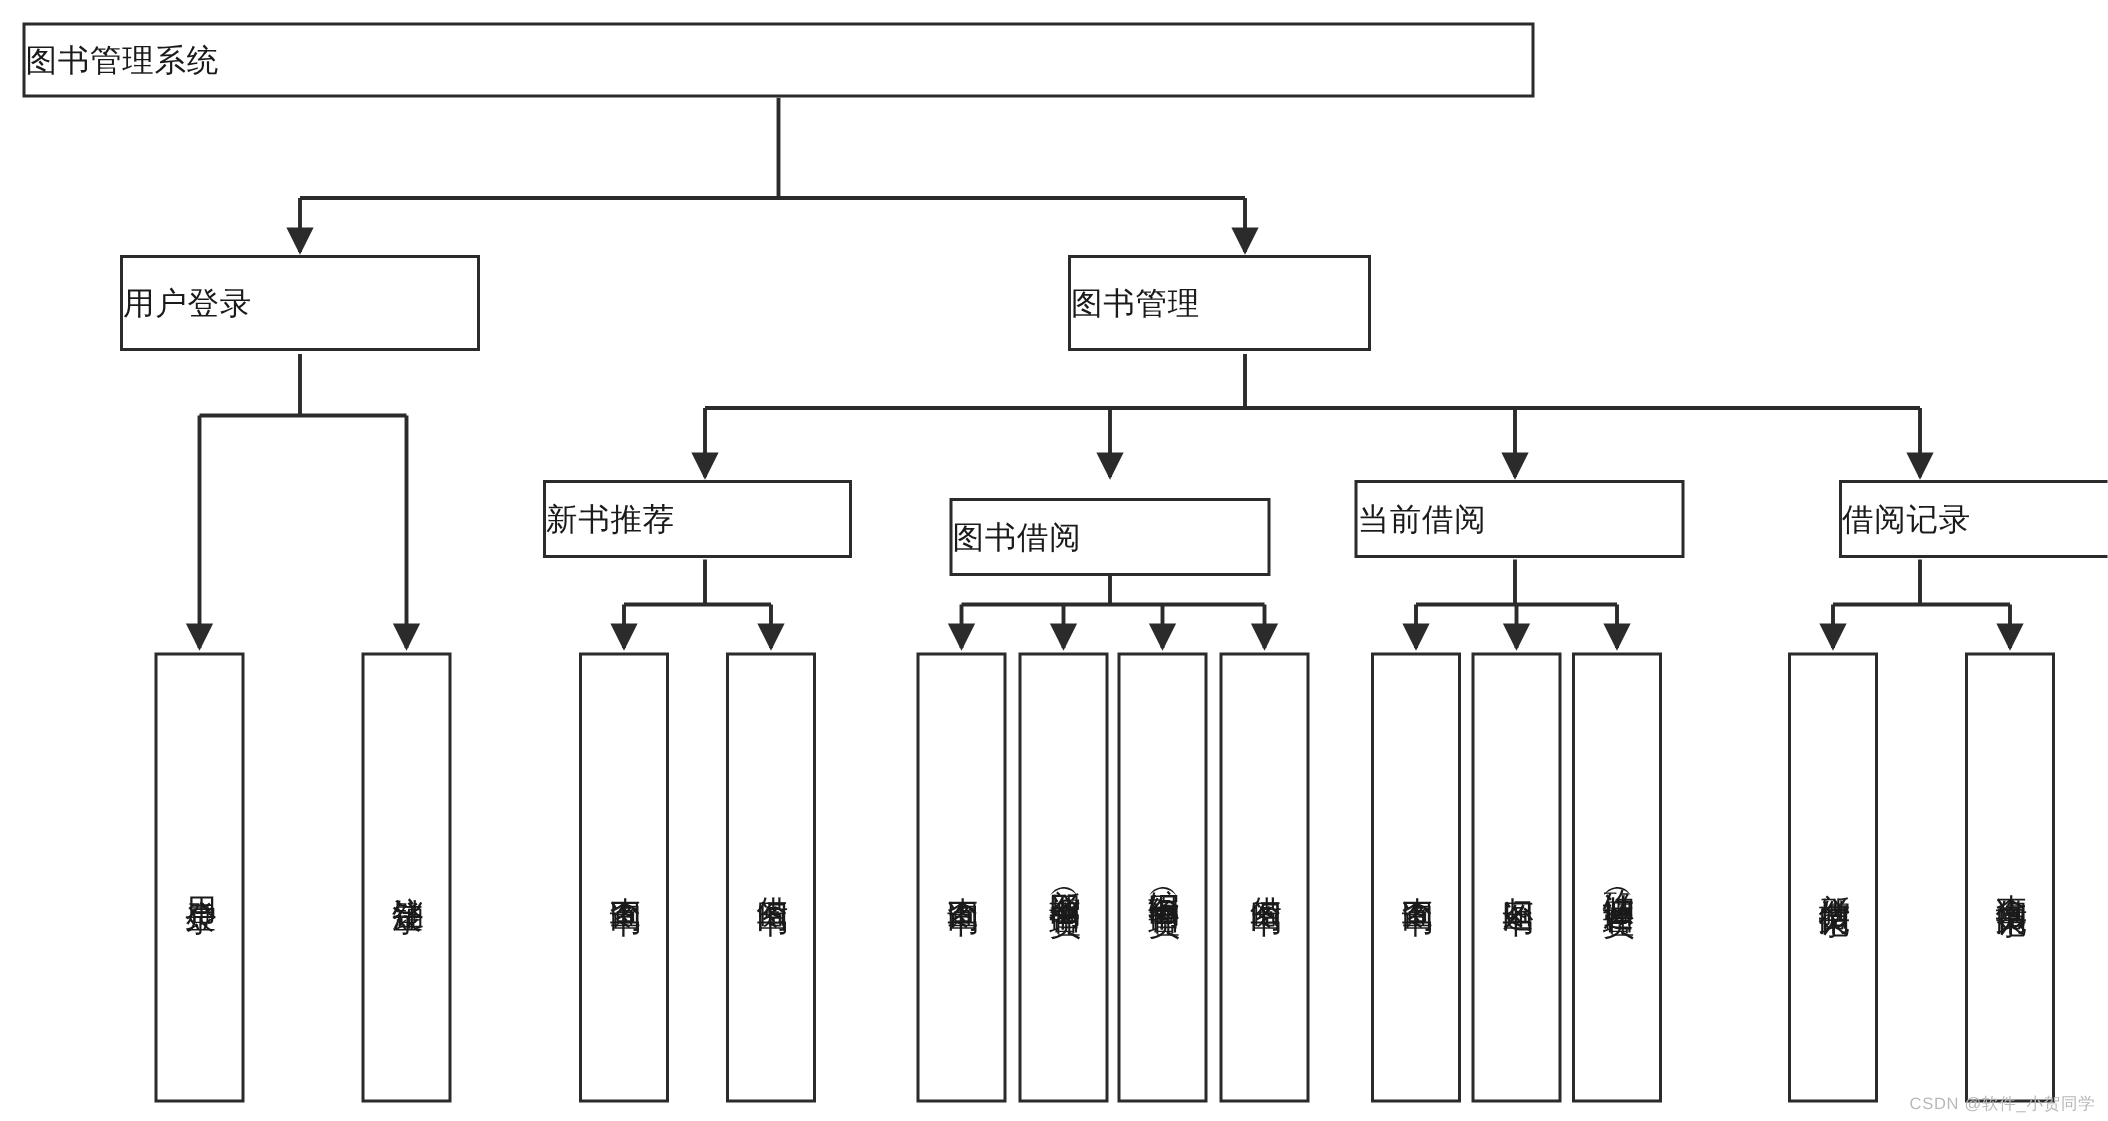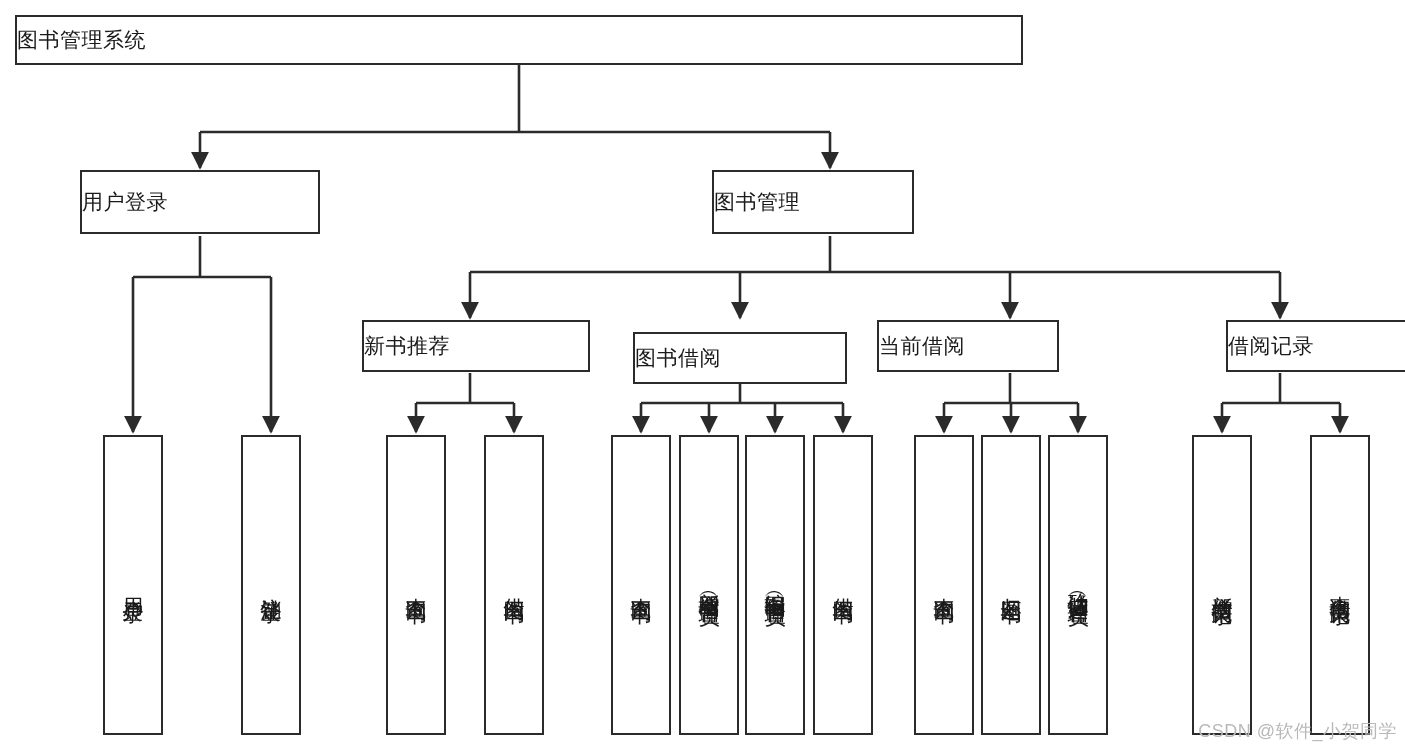--- a/index.html
+++ b/index.html
@@ -57,21 +57,21 @@
     white-space: pre;
   }
   .node.vert .label {
     writing-mode: vertical-rl;
     text-orientation: upright;
   }
   #watermark {
     position: absolute;
     right: 8px;
     bottom: 4px;
-    font-size: 18px;
+    font-size: 11px;
     color: #b9b9b9;
     letter-spacing: 0.5px;
     white-space: nowrap;
   }
 </style>
 </head>
 <body>
 
 <div id="diagram-root">
 
@@ -129,27 +129,27 @@
     <span class="label">图书管理系统</span>
   </div>
 
   <div class="node horiz" style="left:80px; top:170px; width:240px; height:64px;">
     <span class="label">用户登录</span>
   </div>
   <div class="node horiz" style="left:712px; top:170px; width:202px; height:64px;">
     <span class="label">图书管理</span>
   </div>
 
-  <div class="node horiz" style="left:362px; top:320px; width:228px; height:52px;">
+  <div class="node horiz" style="left:362px; top:320px; width:206px; height:52px;">
     <span class="label">新书推荐</span>
   </div>
   <div class="node horiz" style="left:633px; top:332px; width:214px; height:52px;">
     <span class="label">图书借阅</span>
   </div>
-  <div class="node horiz" style="left:877px; top:320px; width:182px; height:52px;">
+  <div class="node horiz" style="left:903px; top:320px; width:220px; height:52px;">
     <span class="label">当前借阅</span>
   </div>
   <div class="node horiz" style="left:1226px; top:320px; width:216px; height:52px;">
     <span class="label">借阅记录</span>
   </div>
 
   <div class="node vert" style="left:103px; top:435px; width:60px; height:300px;">
     <span class="label">用户登录</span>
   </div>
   <div class="node vert" style="left:241px; top:435px; width:60px; height:300px;">

